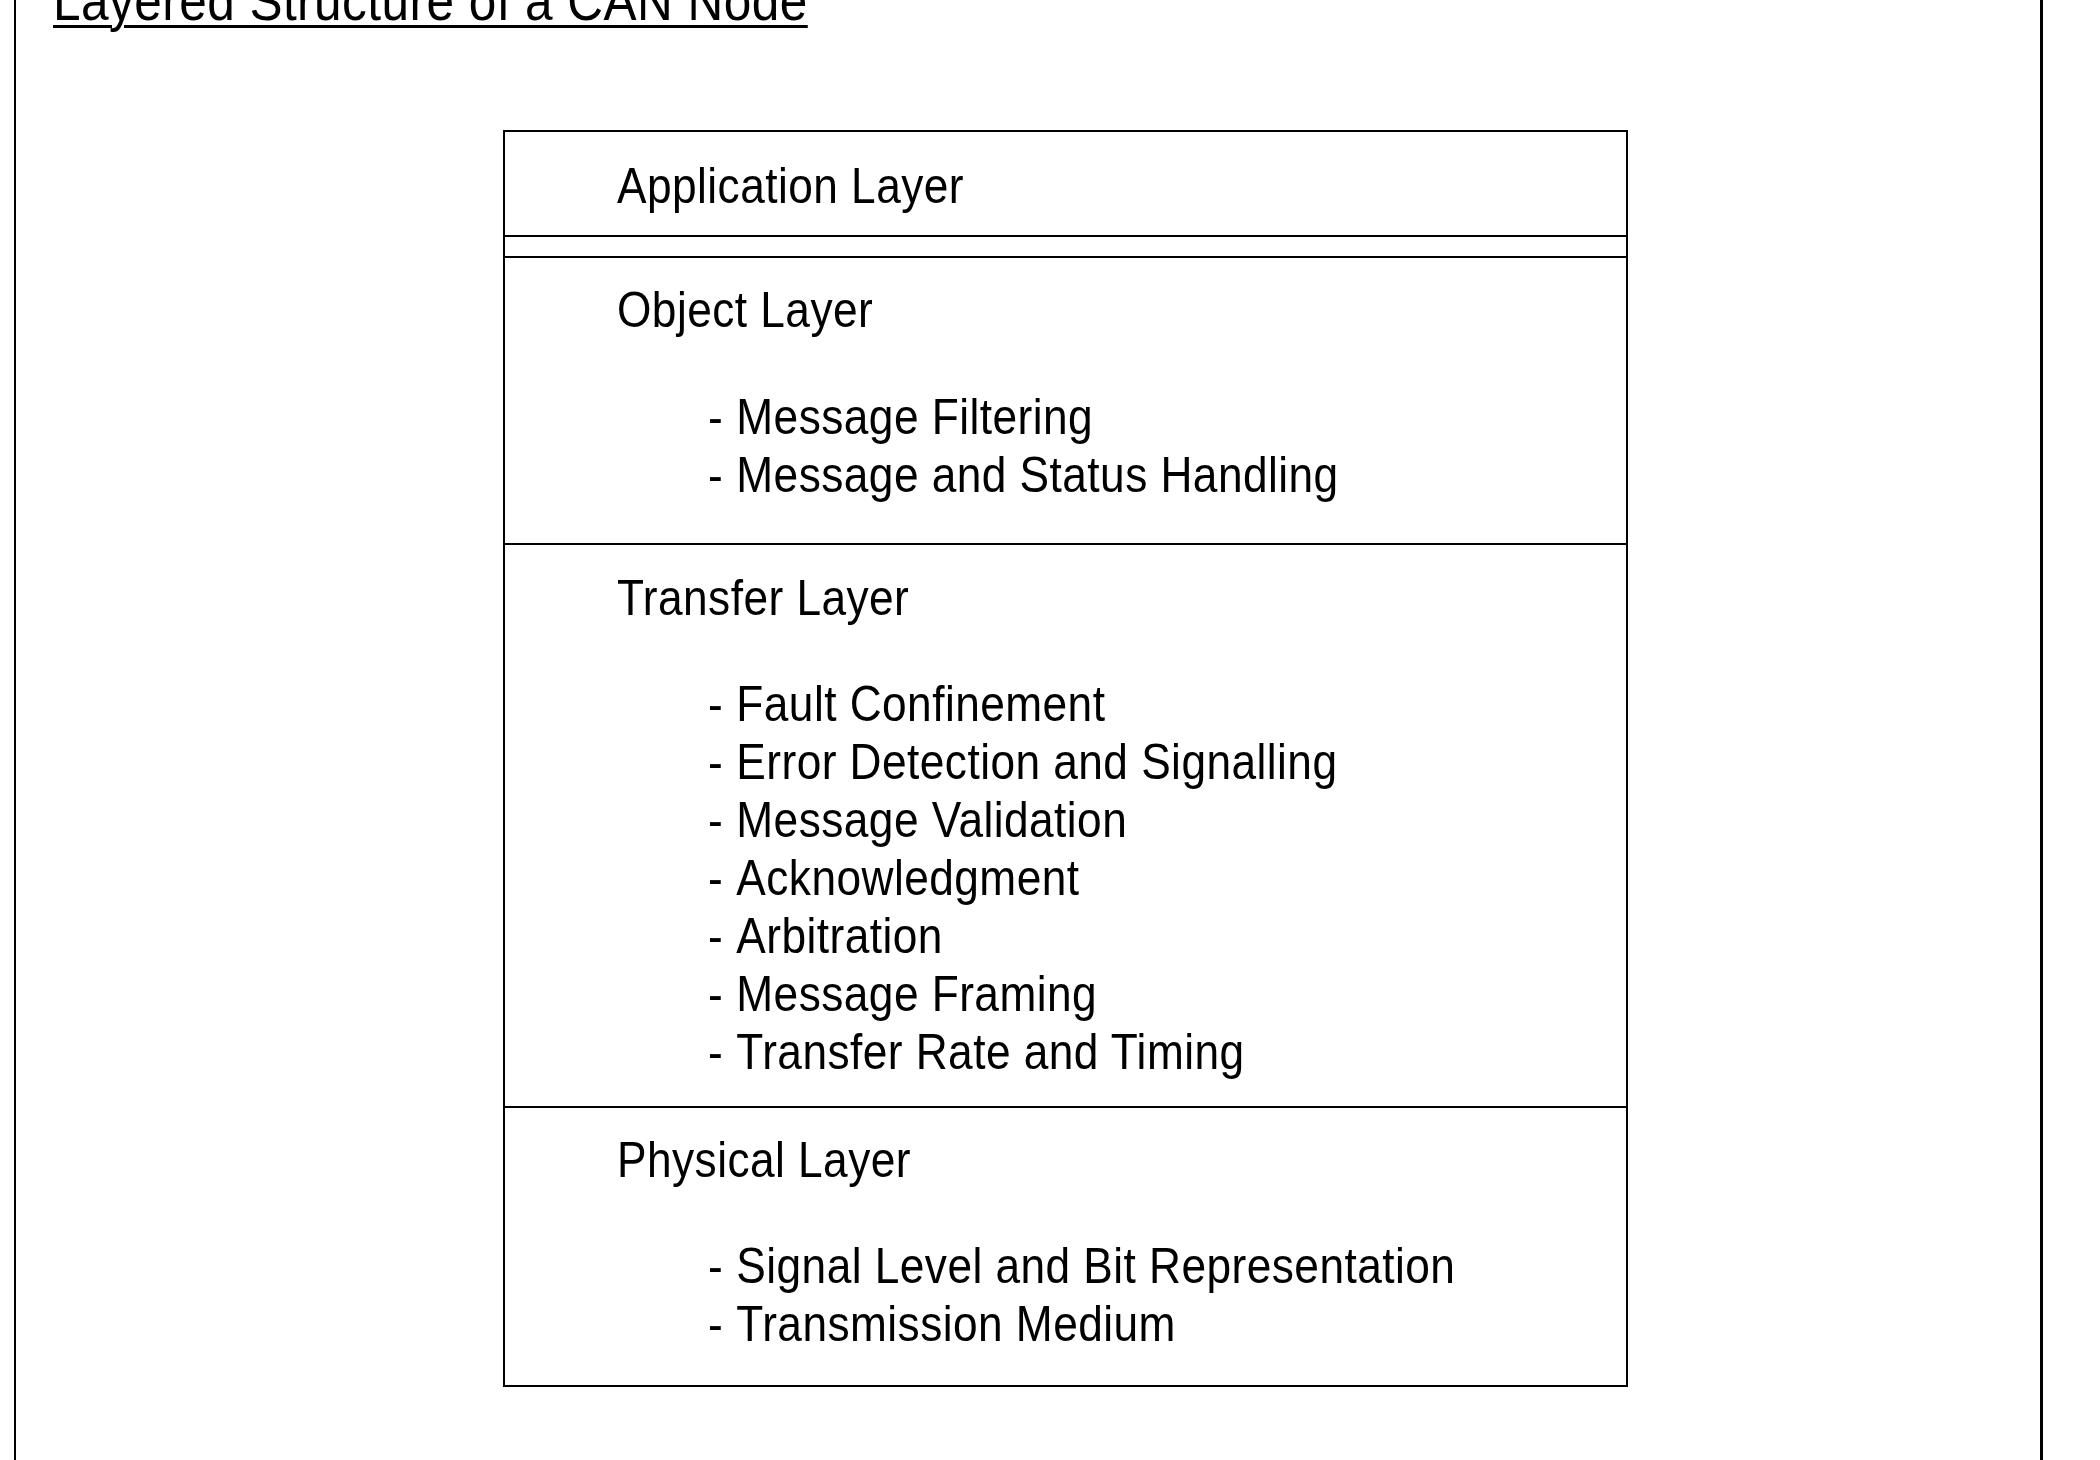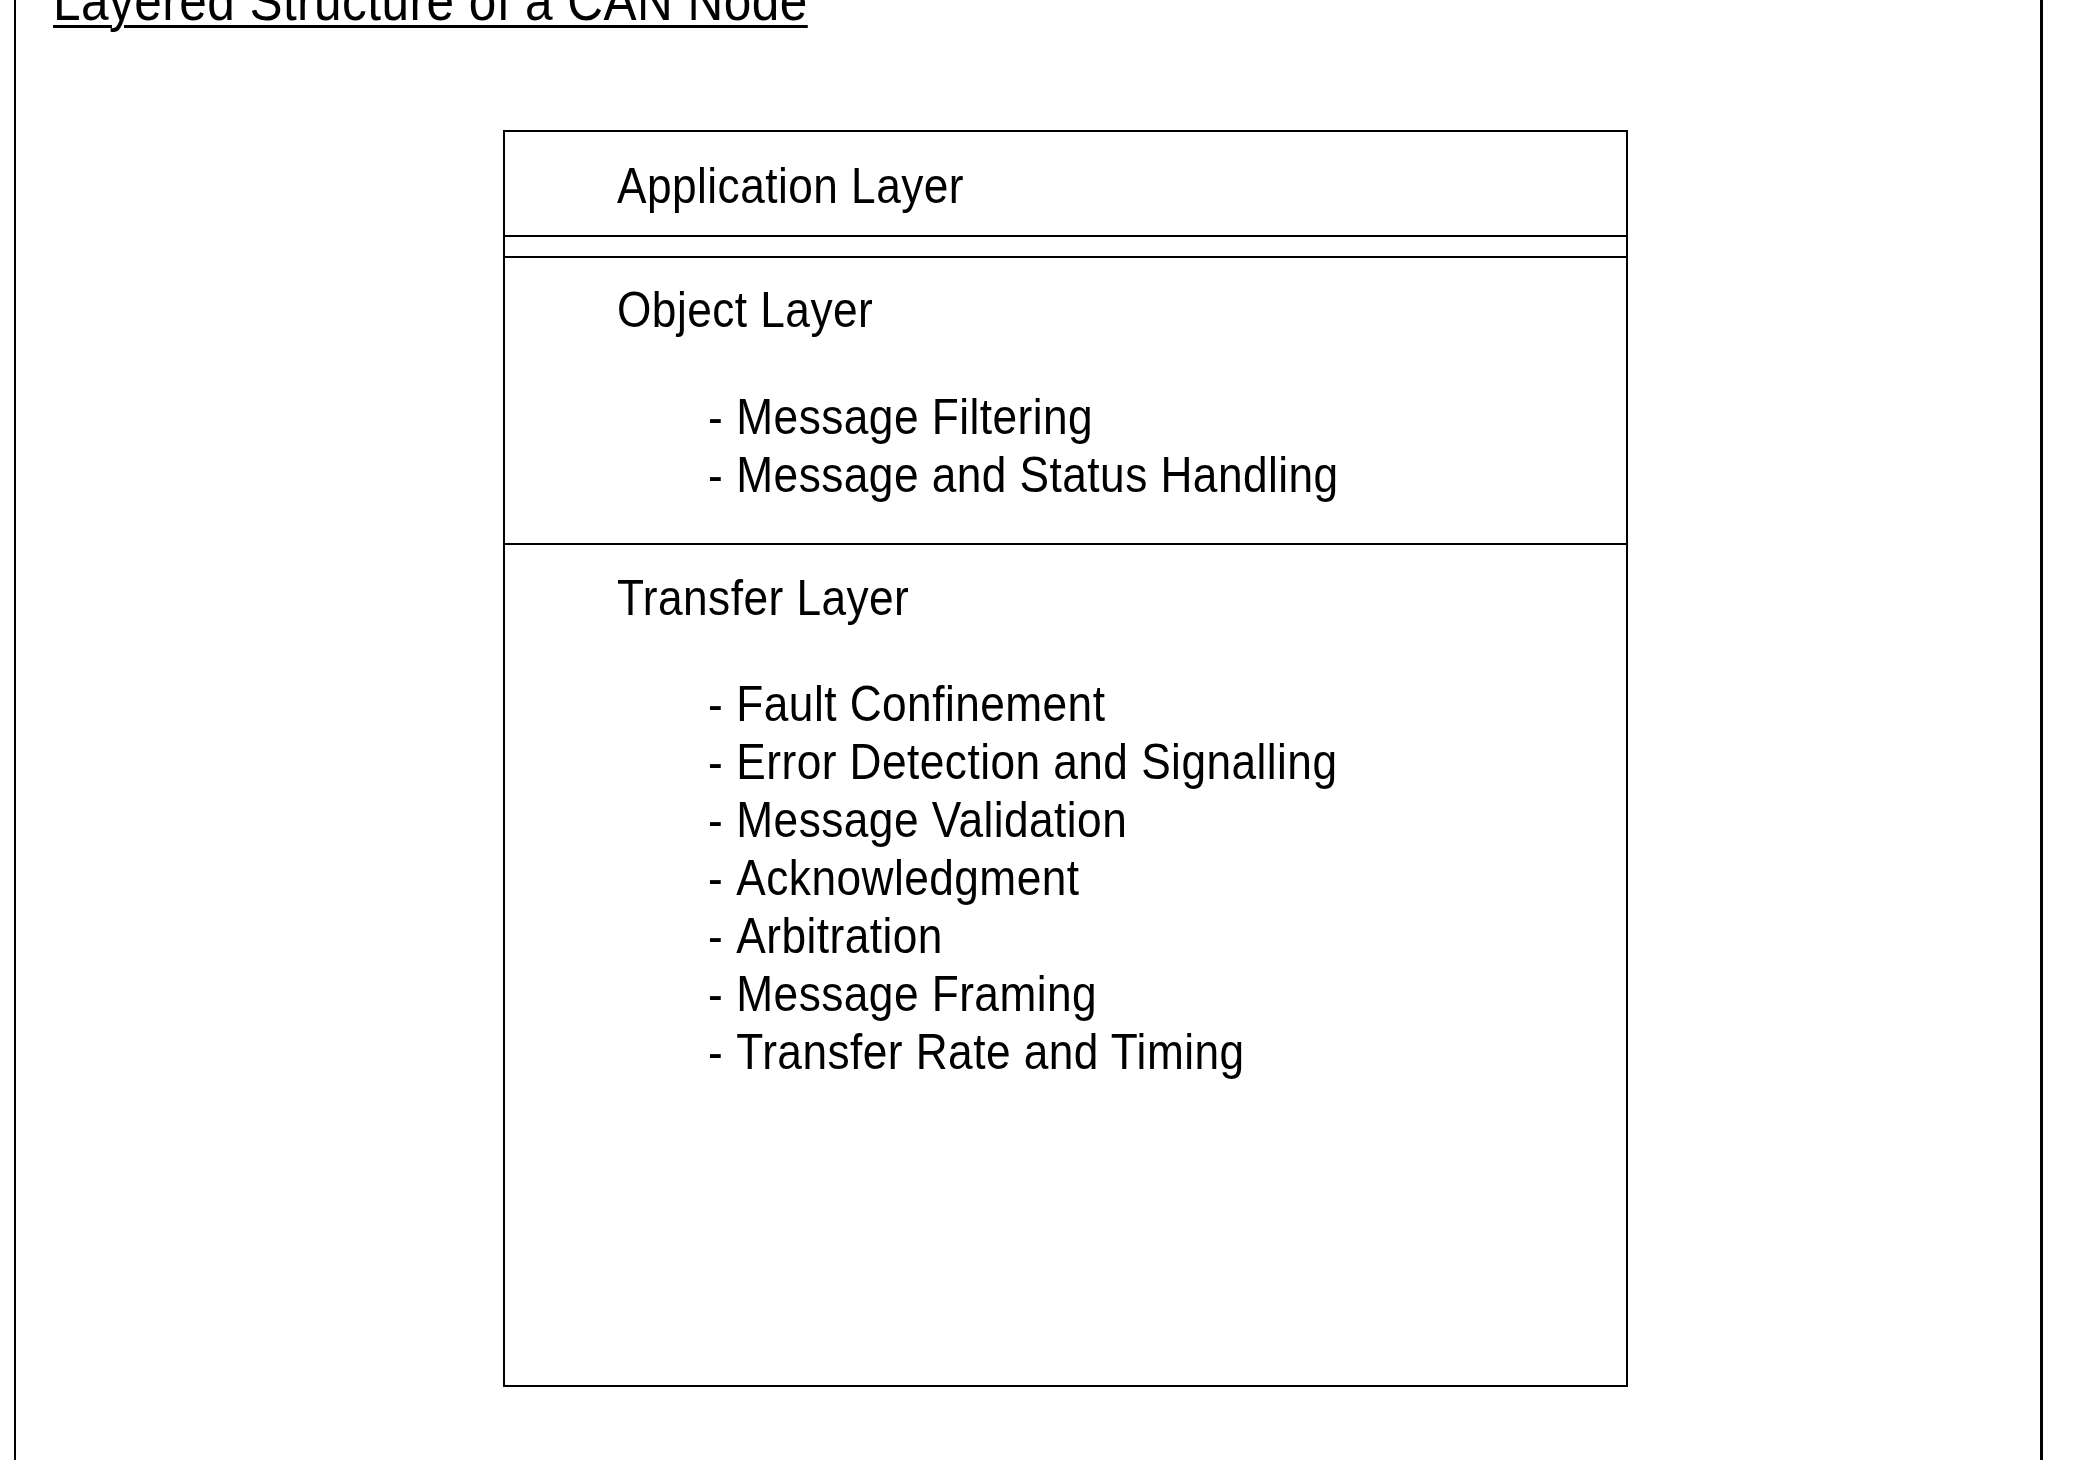--- a/index.html
+++ b/index.html
@@ -131,14 +131,21 @@
       <li class="layer-item"><span class="dash">-</span><span>Fault Confinement</span></li>
       <li class="layer-item"><span class="dash">-</span><span>Error Detection and Signalling</span></li>
       <li class="layer-item"><span class="dash">-</span><span>Message Validation</span></li>
       <li class="layer-item"><span class="dash">-</span><span>Acknowledgment</span></li>
       <li class="layer-item"><span class="dash">-</span><span>Arbitration</span></li>
       <li class="layer-item"><span class="dash">-</span><span>Message Framing</span></li>
       <li class="layer-item"><span class="dash">-</span><span>Transfer Rate and Timing</span></li>
     </ul>
   </div>
 
+  <div class="layer with-top-border" style="top:974px; height:279px;">
+    <div class="layer-heading" style="top:23px;">Physical Layer</div>
+    <ul class="layer-items" style="top:114px;">
+      <li class="layer-item"><span class="dash">-</span><span>Signal Level and Bit Representation</span></li>
+      <li class="layer-item"><span class="dash">-</span><span>Transmission Medium</span></li>
+    </ul>
+  </div>
 
 </div>
 
 </body></html>

